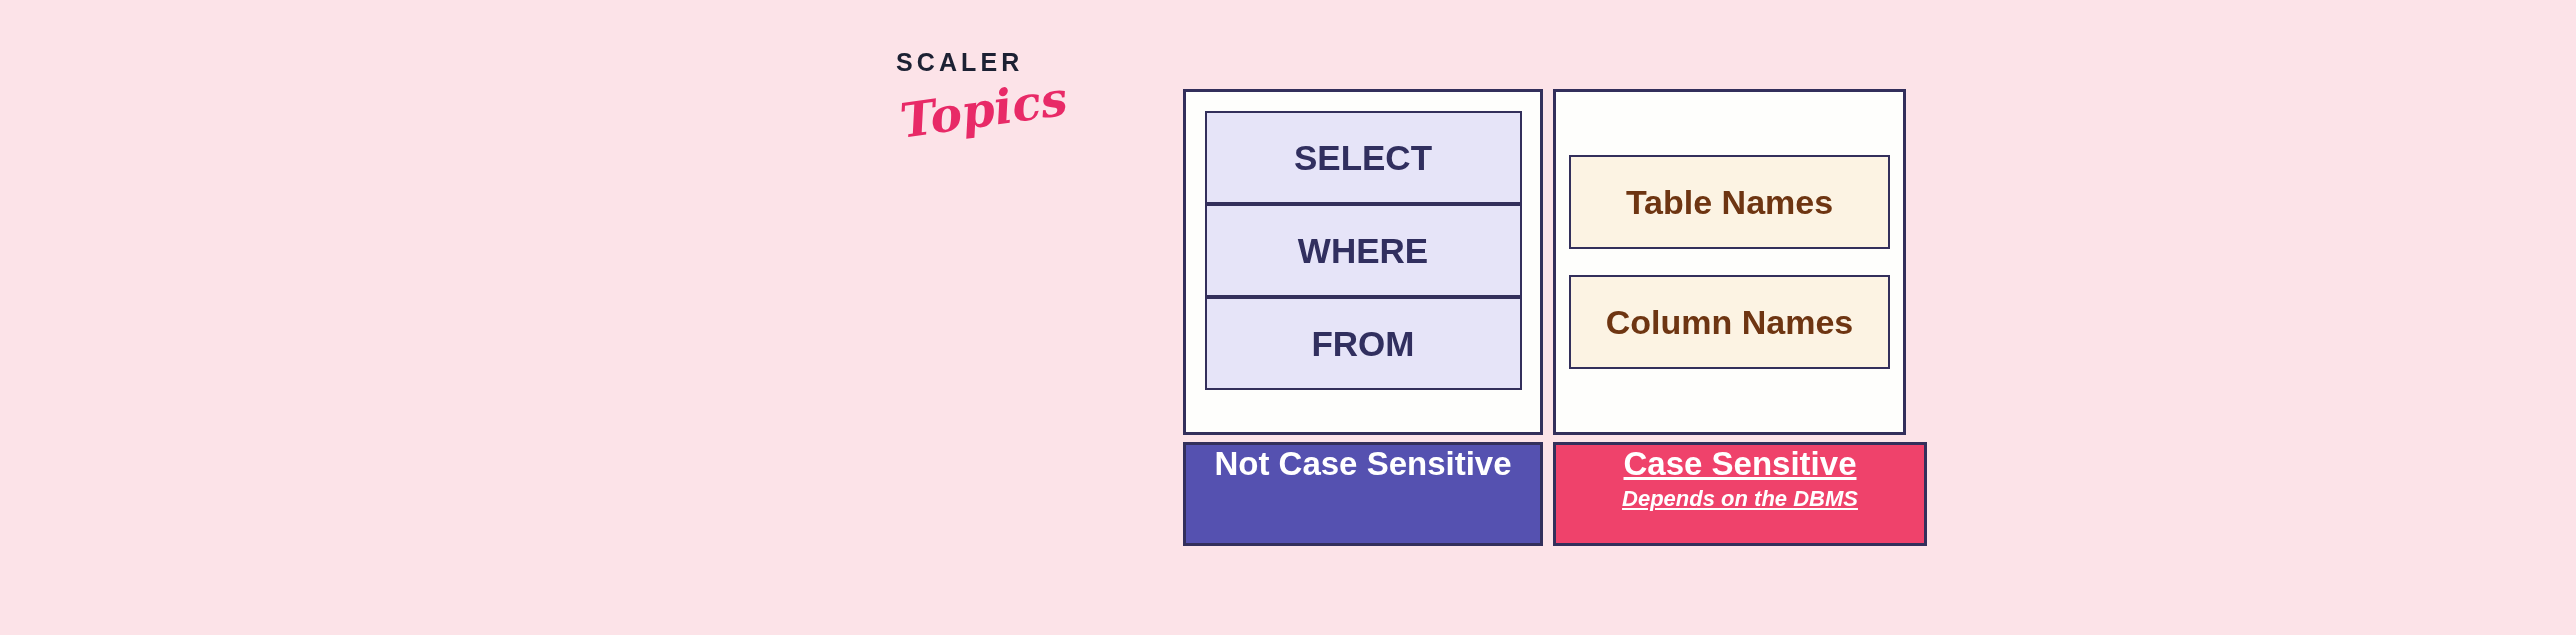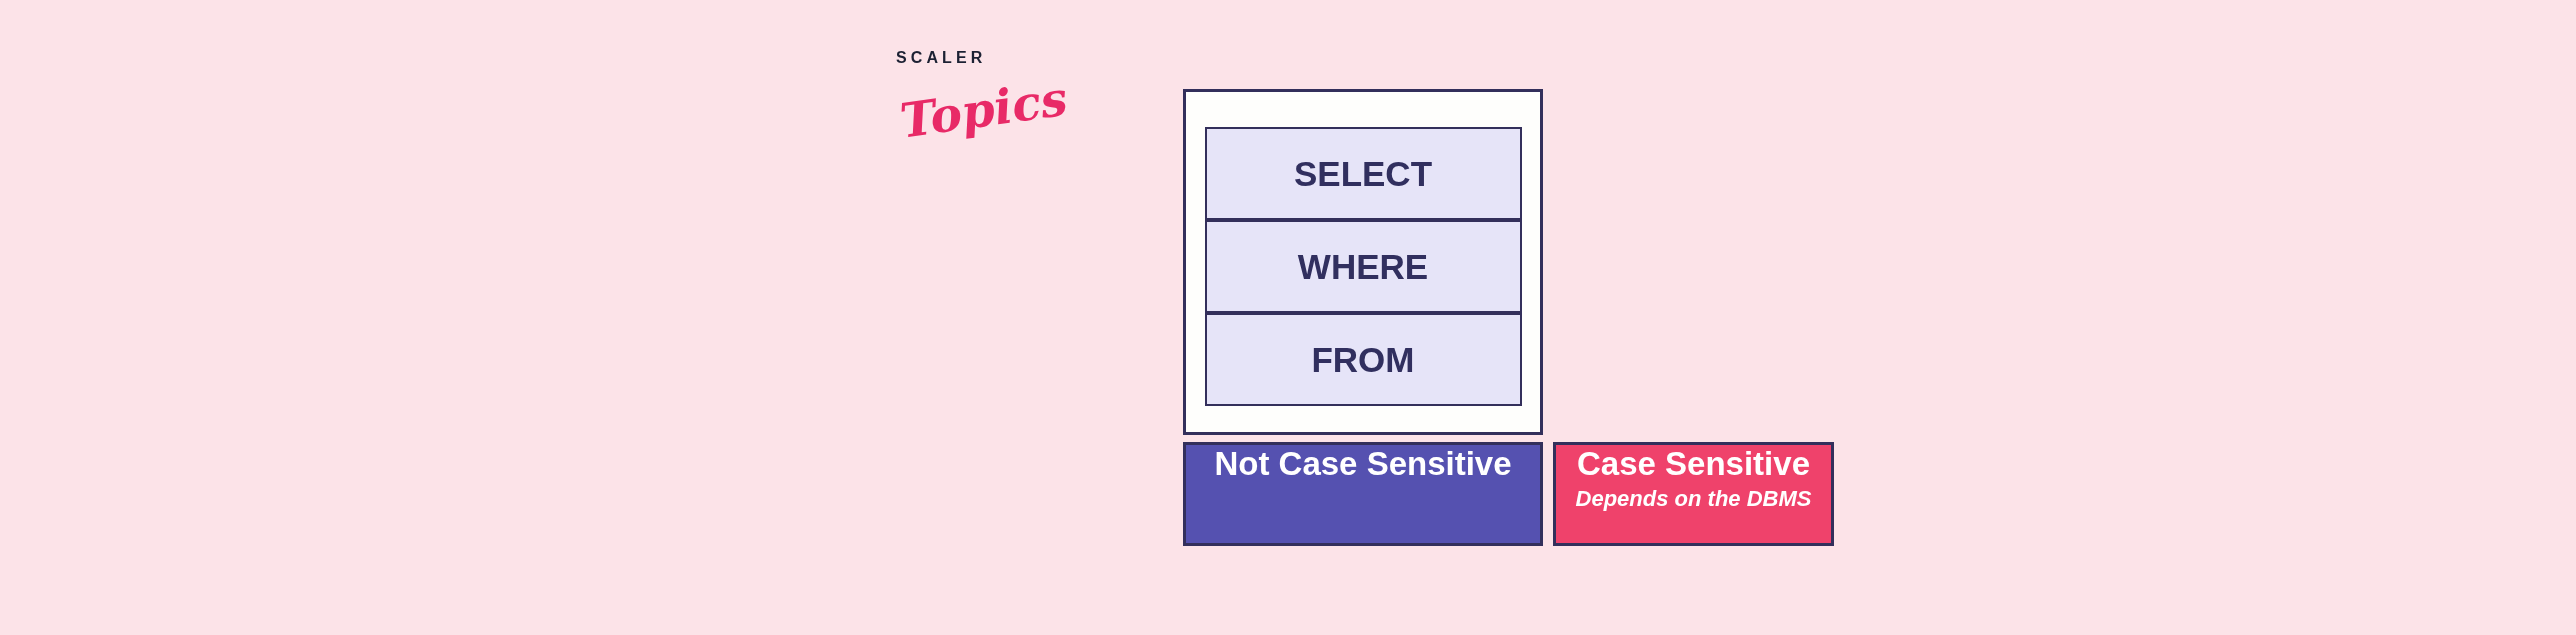--- a/index.html
+++ b/index.html
@@ -23,21 +23,21 @@
     position: absolute;
     left: 895px;
     top: 50px;
     width: 155px;
     height: 103px;
   }
   .logo-brand {
     position: absolute;
     left: 1px;
     top: 0;
-    font-size: 16px;
+    font-size: 25px;
     font-weight: 700;
     letter-spacing: 4.1px;
     color: var(--logo-navy, #1c2133);
     line-height: 1;
     white-space: nowrap;
   }
   .logo-wordmark-svg {
     position: absolute;
     left: -10.3px;
     top: 15.5px;
@@ -59,21 +59,21 @@
     background: var(--panel-bg, #fefefc);
     border: 3.1px solid var(--border-navy, #332f5b);
     box-sizing: border-box;
     display: flex;
     flex-direction: column;
     align-items: center;
   }
   .panel-left {
     left: 1183px;
     width: 360px;
-    padding-top: 35px;
+    padding-top: 19px;
   }
   .panel-right {
     left: 1553px;
     width: 353px;
     justify-content: center;
     gap: 26px;
   }
 
   .keyword-box {
     width: 317px;
@@ -115,22 +115,23 @@
     justify-content: flex-start;
     color: var(--bar-text, #ffffff);
   }
   .bar-purple {
     left: 1183px;
     width: 360px;
     background: var(--not-case-bar-bg, #5551b0);
   }
   .bar-pink {
     left: 1553px;
-    width: 281px;
+    width: 374px;
     background: var(--case-bar-bg, #ef426b);
+    text-decoration: underline;
   }
   .bar-caption {
     font-size: 33px;
     font-weight: 700;
     line-height: 1.15;
   }
   .bar-note {
     font-size: 22px;
     font-weight: 700;
     font-style: italic;
@@ -155,20 +156,28 @@
       <span>SELECT</span>
     </div>
     <div class="keyword-box">
       <span>WHERE</span>
     </div>
     <div class="keyword-box">
       <span>FROM</span>
     </div>
   </div>
 
+  <div class="panel panel-right">
+    <div class="name-box">
+      <span>Table Names</span>
+    </div>
+    <div class="name-box">
+      <span>Column Names</span>
+    </div>
+  </div>
 
   <div class="bar bar-purple">
     <div class="bar-caption">Not Case Sensitive</div>
   </div>
 
   <div class="bar bar-pink">
     <div class="bar-caption">Case Sensitive</div>
     <div class="bar-note">Depends on the DBMS</div>
   </div>
 

